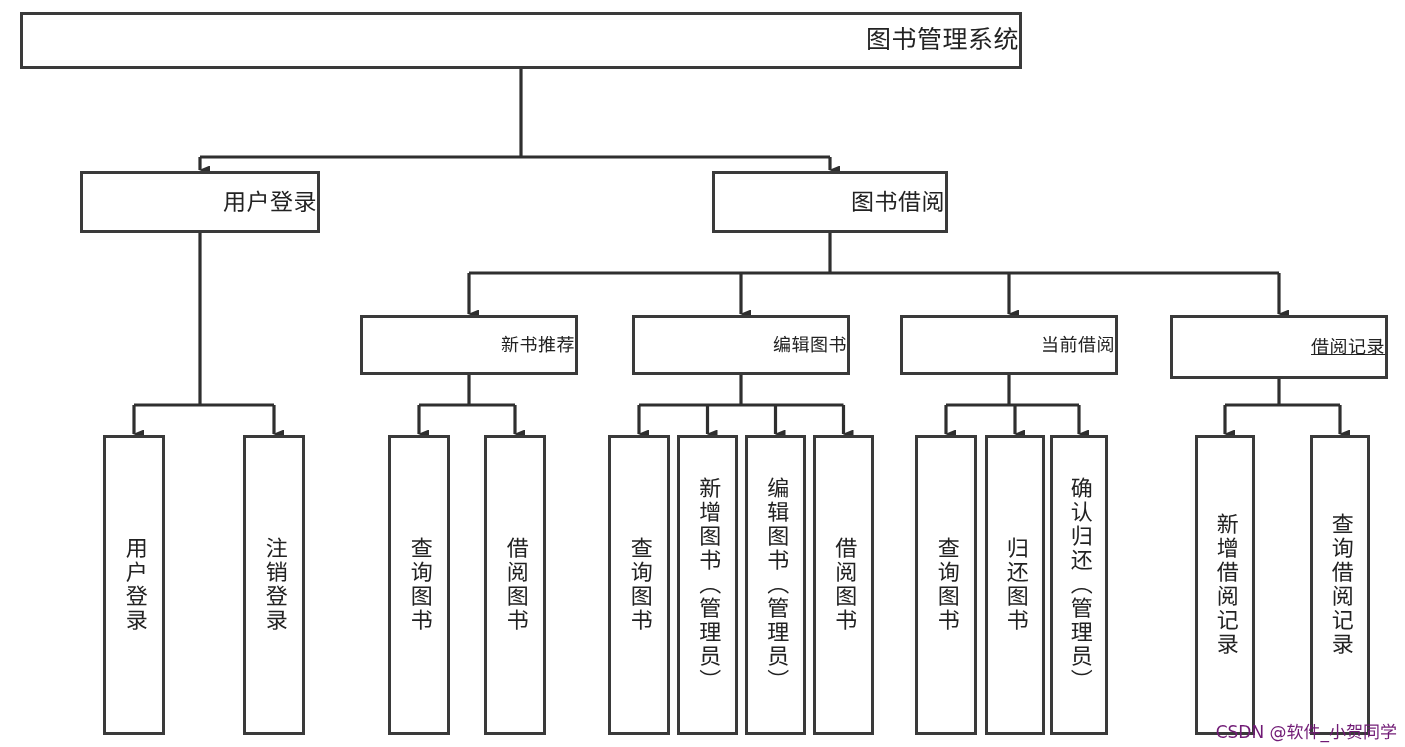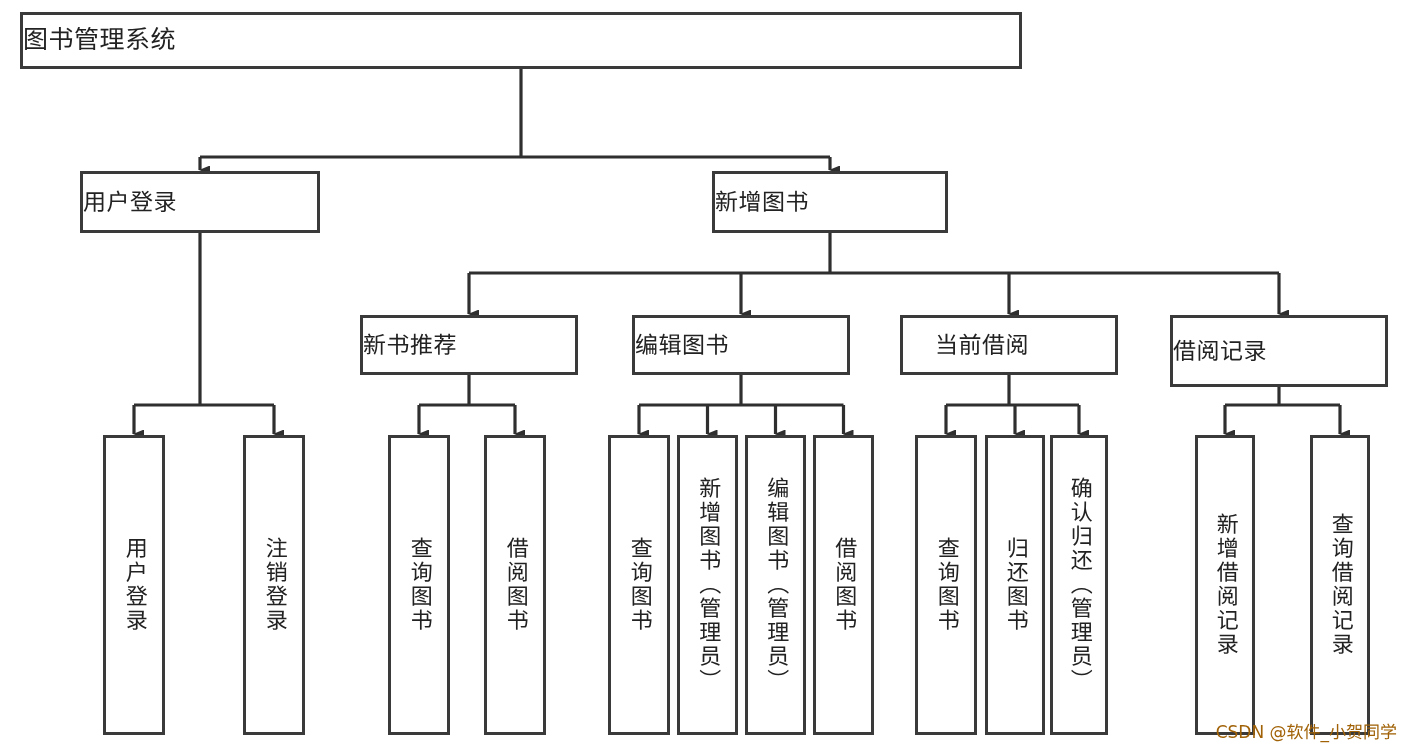--- a/index.html
+++ b/index.html
@@ -25,33 +25,33 @@
     width: 1405px;
     height: 747px;
   }
   .node {
     position: absolute;
     box-sizing: border-box;
     border: 3px solid #3a3a3a;
     background: #ffffff;
     display: flex;
     align-items: center;
-    justify-content: flex-start;
+    justify-content: flex-end;
     text-align: center;
     color: #222222;
     z-index: 2;
   }
   .node .node-label {
     display: block;
     line-height: 1.15;
     letter-spacing: 0.5px;
   }
   .node-root .node-label { font-size: 25px; }
   .node-l2 .node-label  { font-size: 23px; }
-  .node-l3 .node-label  { font-size: 23px; }
+  .node-l3 .node-label  { font-size: 18px; }
 
   .node-leaf {
     border-width: 3px;
     padding: 6px 2px;
     align-items: center;
     justify-content: center;
   }
   .node-leaf .node-label {
     writing-mode: vertical-rl;
     text-orientation: upright;
@@ -59,21 +59,21 @@
     line-height: 1.25;
     letter-spacing: 2px;
     white-space: nowrap;
     max-height: 100%;
   }
   #watermark {
     position: absolute;
     right: 8px;
     bottom: 4px;
     font-size: 17px;
-    color: #a16207;
+    color: #701a75;
     white-space: nowrap;
     z-index: 5;
     font-family: "DejaVu Sans", "Liberation Sans", sans-serif;
   }
 </style>
 </head>
 <body>
 
 <div id="diagram-canvas">
 
@@ -122,36 +122,36 @@
 
   <div class="node node-root" style="left:20px; top:12px; width:1002px; height:57px;">
     <span class="node-label">图书管理系统</span>
   </div>
 
   <div class="node node-l2" style="left:80px; top:171px; width:240px; height:62px;">
     <span class="node-label">用户登录</span>
   </div>
 
   <div class="node node-l2" style="left:712px; top:171px; width:236px; height:62px;">
-    <span class="node-label">新增图书</span>
+    <span class="node-label">图书借阅</span>
   </div>
 
   <div class="node node-l3" style="left:360px; top:315px; width:218px; height:60px;">
     <span class="node-label">新书推荐</span>
   </div>
 
   <div class="node node-l3" style="left:632px; top:315px; width:218px; height:60px;">
     <span class="node-label">编辑图书</span>
   </div>
 
   <div class="node node-l3" style="left:900px; top:315px; width:218px; height:60px;padding-left:32px;">
     <span class="node-label">当前借阅</span>
   </div>
 
-  <div class="node node-l3" style="left:1170px; top:315px; width:218px; height:72px;">
+  <div class="node node-l3" style="left:1170px; top:315px; width:218px; height:64px;text-decoration:underline;">
     <span class="node-label">借阅记录</span>
   </div>
 
   <div class="node node-leaf" style="left:103px; top:435px; width:62px; height:300px;">
     <span class="node-label">用户登录</span>
   </div>
   <div class="node node-leaf" style="left:243px; top:435px; width:62px; height:300px;">
     <span class="node-label">注销登录</span>
   </div>
   <div class="node node-leaf" style="left:388px; top:435px; width:62px; height:300px;">

